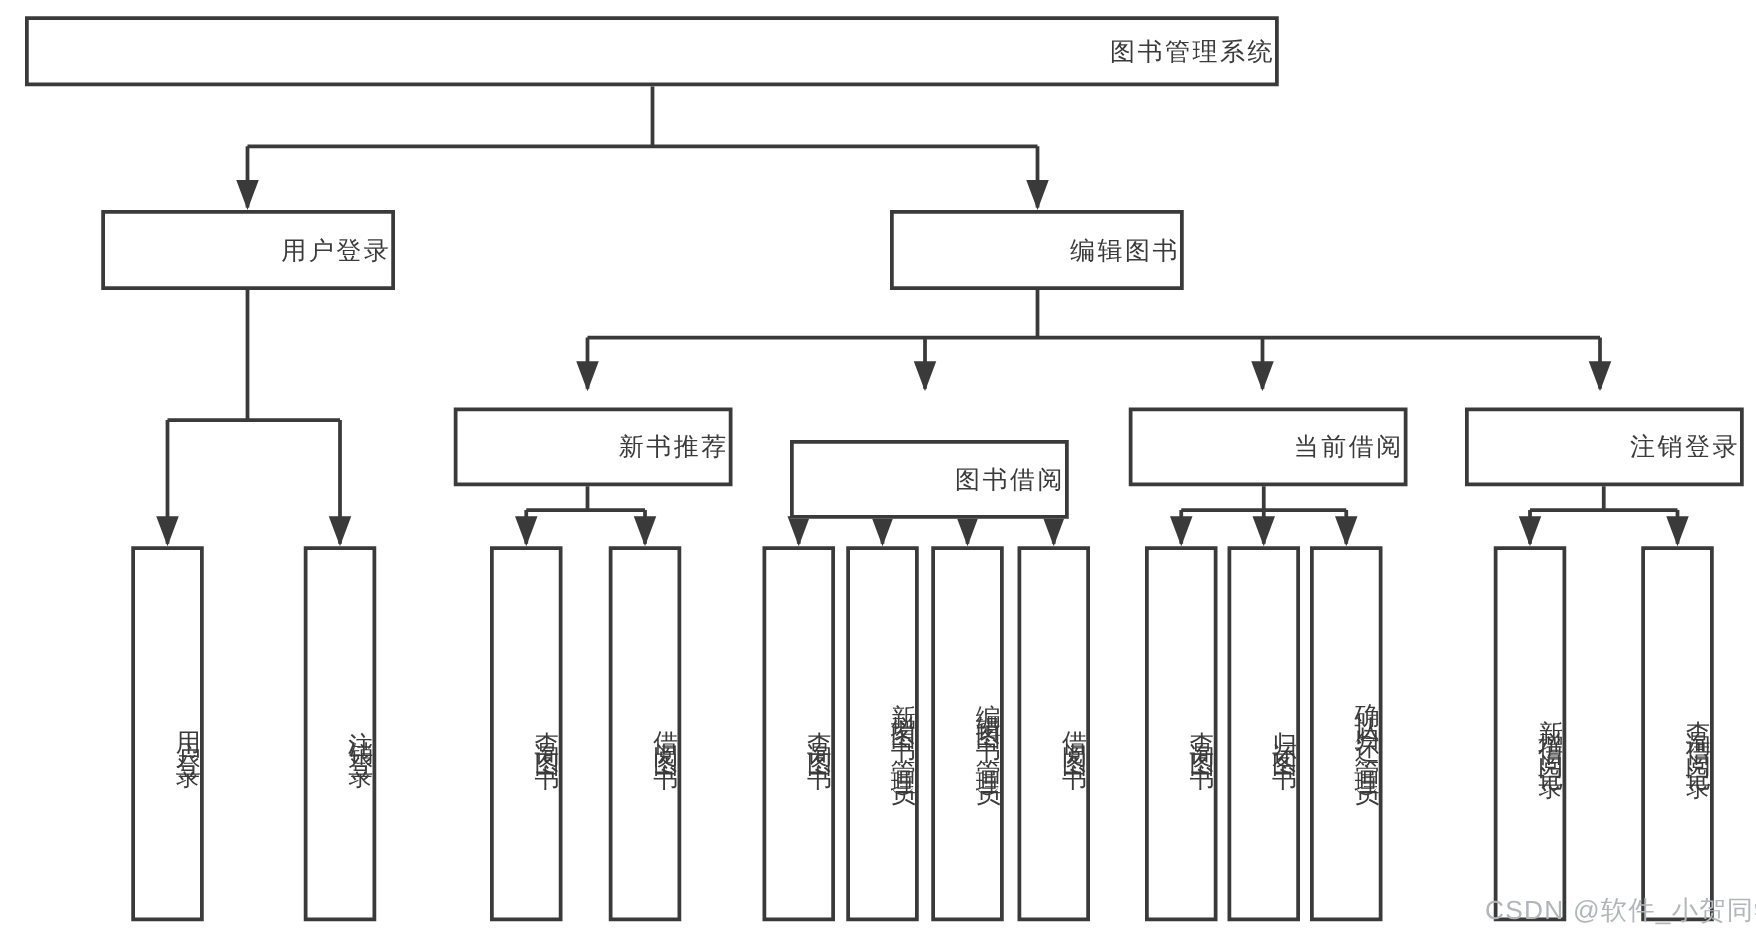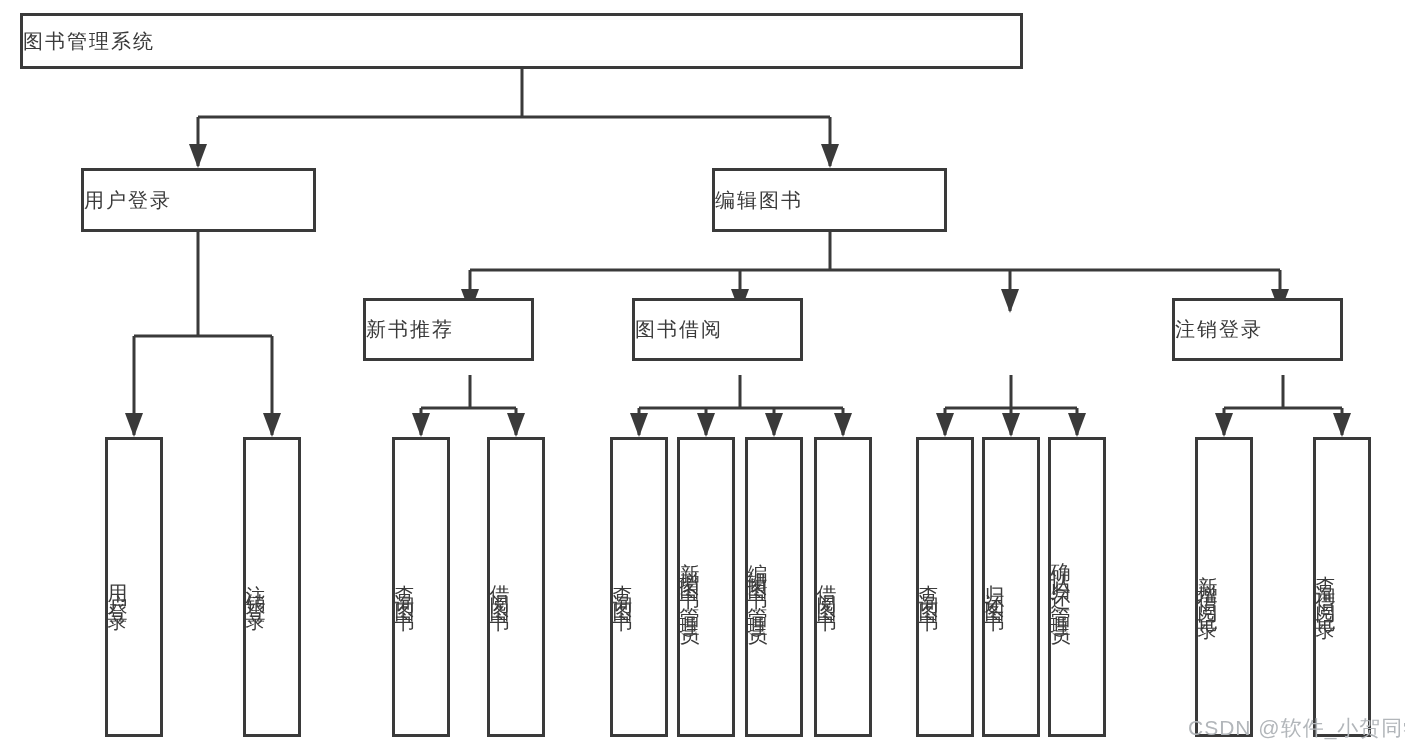--- a/index.html
+++ b/index.html
@@ -17,44 +17,44 @@
     width: 1405px; height: 747px;
     z-index: 1;
   }
   .box {
     position: absolute;
     box-sizing: border-box;
     background: #ffffff;
     border: 3px solid #3a3a3a;
     display: flex;
     align-items: center;
-    justify-content: flex-start;
+    justify-content: flex-end;
     color: #3a3a3a;
     z-index: 2;
   }
   .h-box .lbl {
     font-size: 20px;
     letter-spacing: 2px;
     white-space: nowrap;
   }
   .v-box .lbl {
     writing-mode: vertical-rl;
     text-orientation: mixed;
     font-size: 20px;
     line-height: 1;
     letter-spacing: 9px;
     white-space: nowrap;
   }
   
   .n-root   { left: 20px;  top: 13px;  width: 1003px; height: 56px; }
   .n-login  { left: 81px;  top: 168px; width: 235px;  height: 64px; }
   .n-mgmt   { left: 712px; top: 168px; width: 235px;  height: 64px; }
-  .n-l3     { top: 298px; width: 171px; height: 63px; }
+  .n-l3     { top: 326px; width: 223px; height: 63px; }
   .n-rec    { left: 363px; }
-  .n-borrow { left: 632px; }
+  .n-borrow { left: 632px; margin-top: 26px; }
   .n-cur    { left: 903px; }
   .n-hist   { left: 1172px; }
   .leaf     { top: 437px; width: 58px; height: 300px; }
   .lf-1  { left: 105px; }  .lf-2  { left: 243px; }
   .lf-3  { left: 392px; }  .lf-4  { left: 487px; }
   .lf-5  { left: 610px; }  .lf-6  { left: 677px; }
   .lf-7  { left: 745px; }  .lf-8  { left: 814px; }
   .lf-9  { left: 916px; }  .lf-10 { left: 982px; }
   .lf-11 { left: 1048px; } .lf-12 { left: 1195px; }
   .lf-13 { left: 1313px; }
@@ -119,20 +119,23 @@
   <div class="box h-box n-mgmt">
     <span class="lbl">编辑图书</span>
   </div>
 
   <div class="box h-box n-l3 n-rec">
     <span class="lbl">新书推荐</span>
   </div>
   <div class="box h-box n-l3 n-borrow">
     <span class="lbl">图书借阅</span>
   </div>
+  <div class="box h-box n-l3 n-cur">
+    <span class="lbl">当前借阅</span>
+  </div>
   <div class="box h-box n-l3 n-hist">
     <span class="lbl">注销登录</span>
   </div>
 
   <div class="box v-box leaf lf-1">
     <span class="lbl">用户登录</span>
   </div>
   <div class="box v-box leaf lf-2">
     <span class="lbl">注销登录</span>
   </div>

